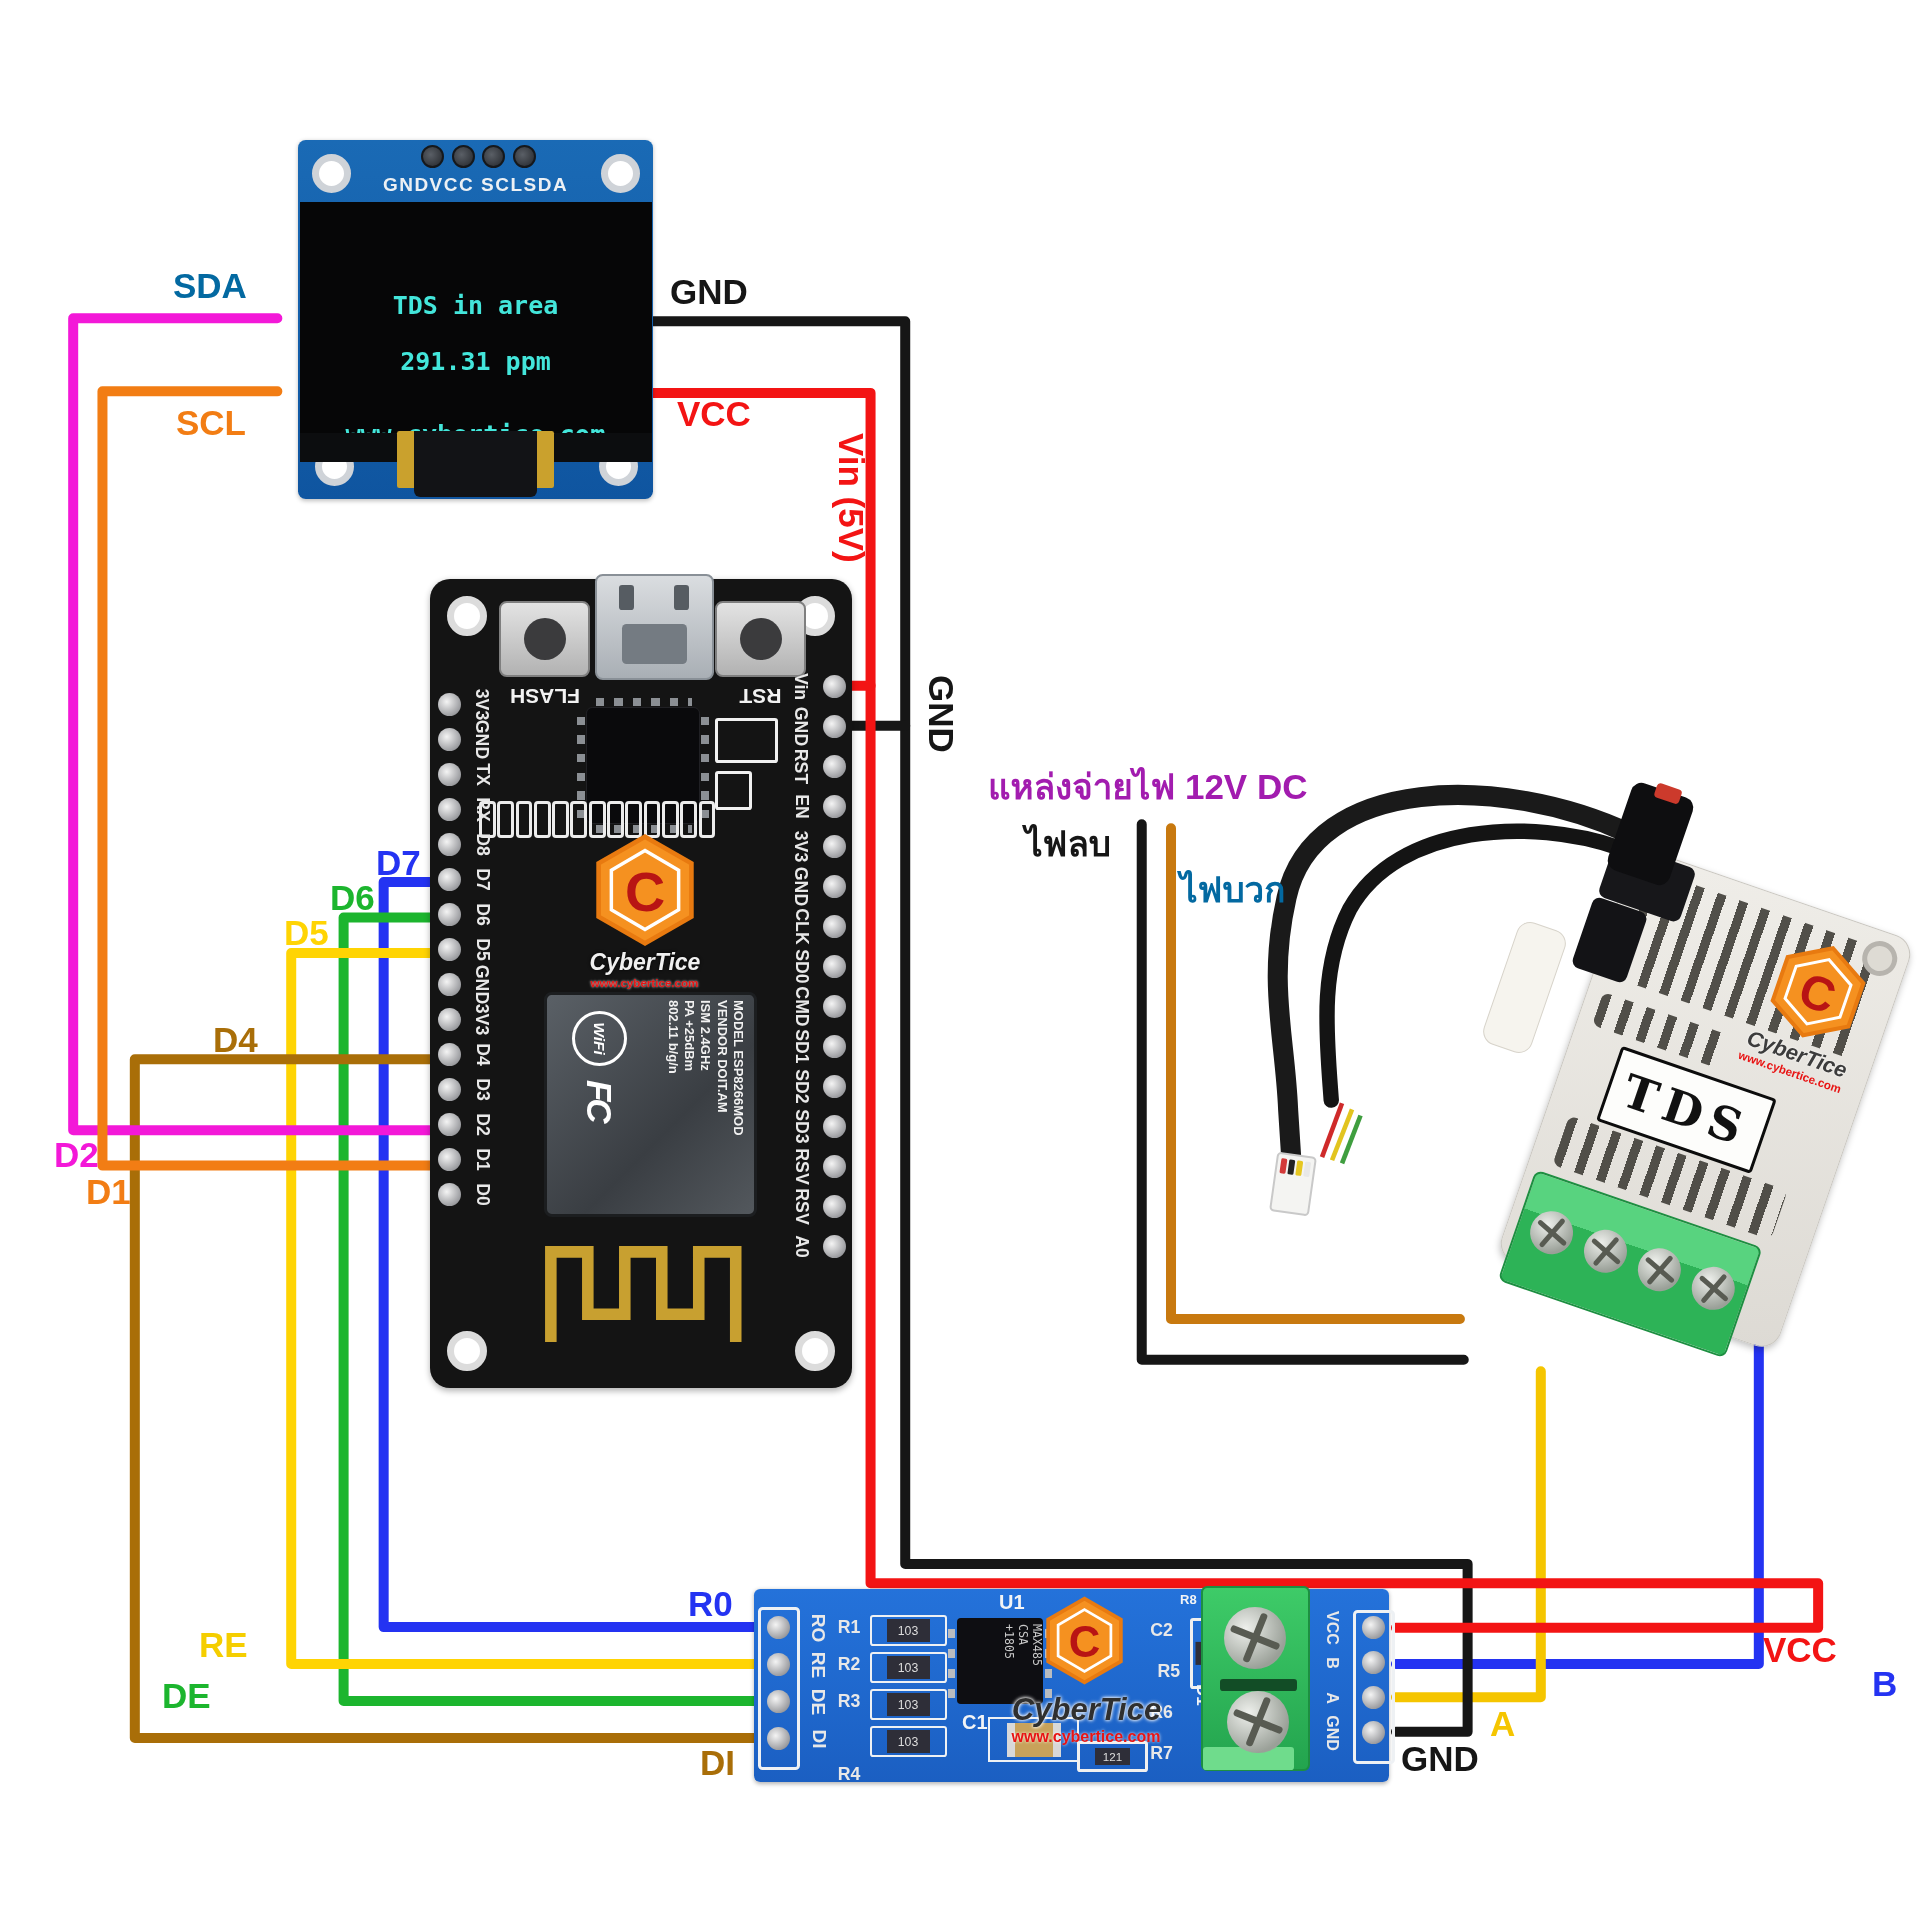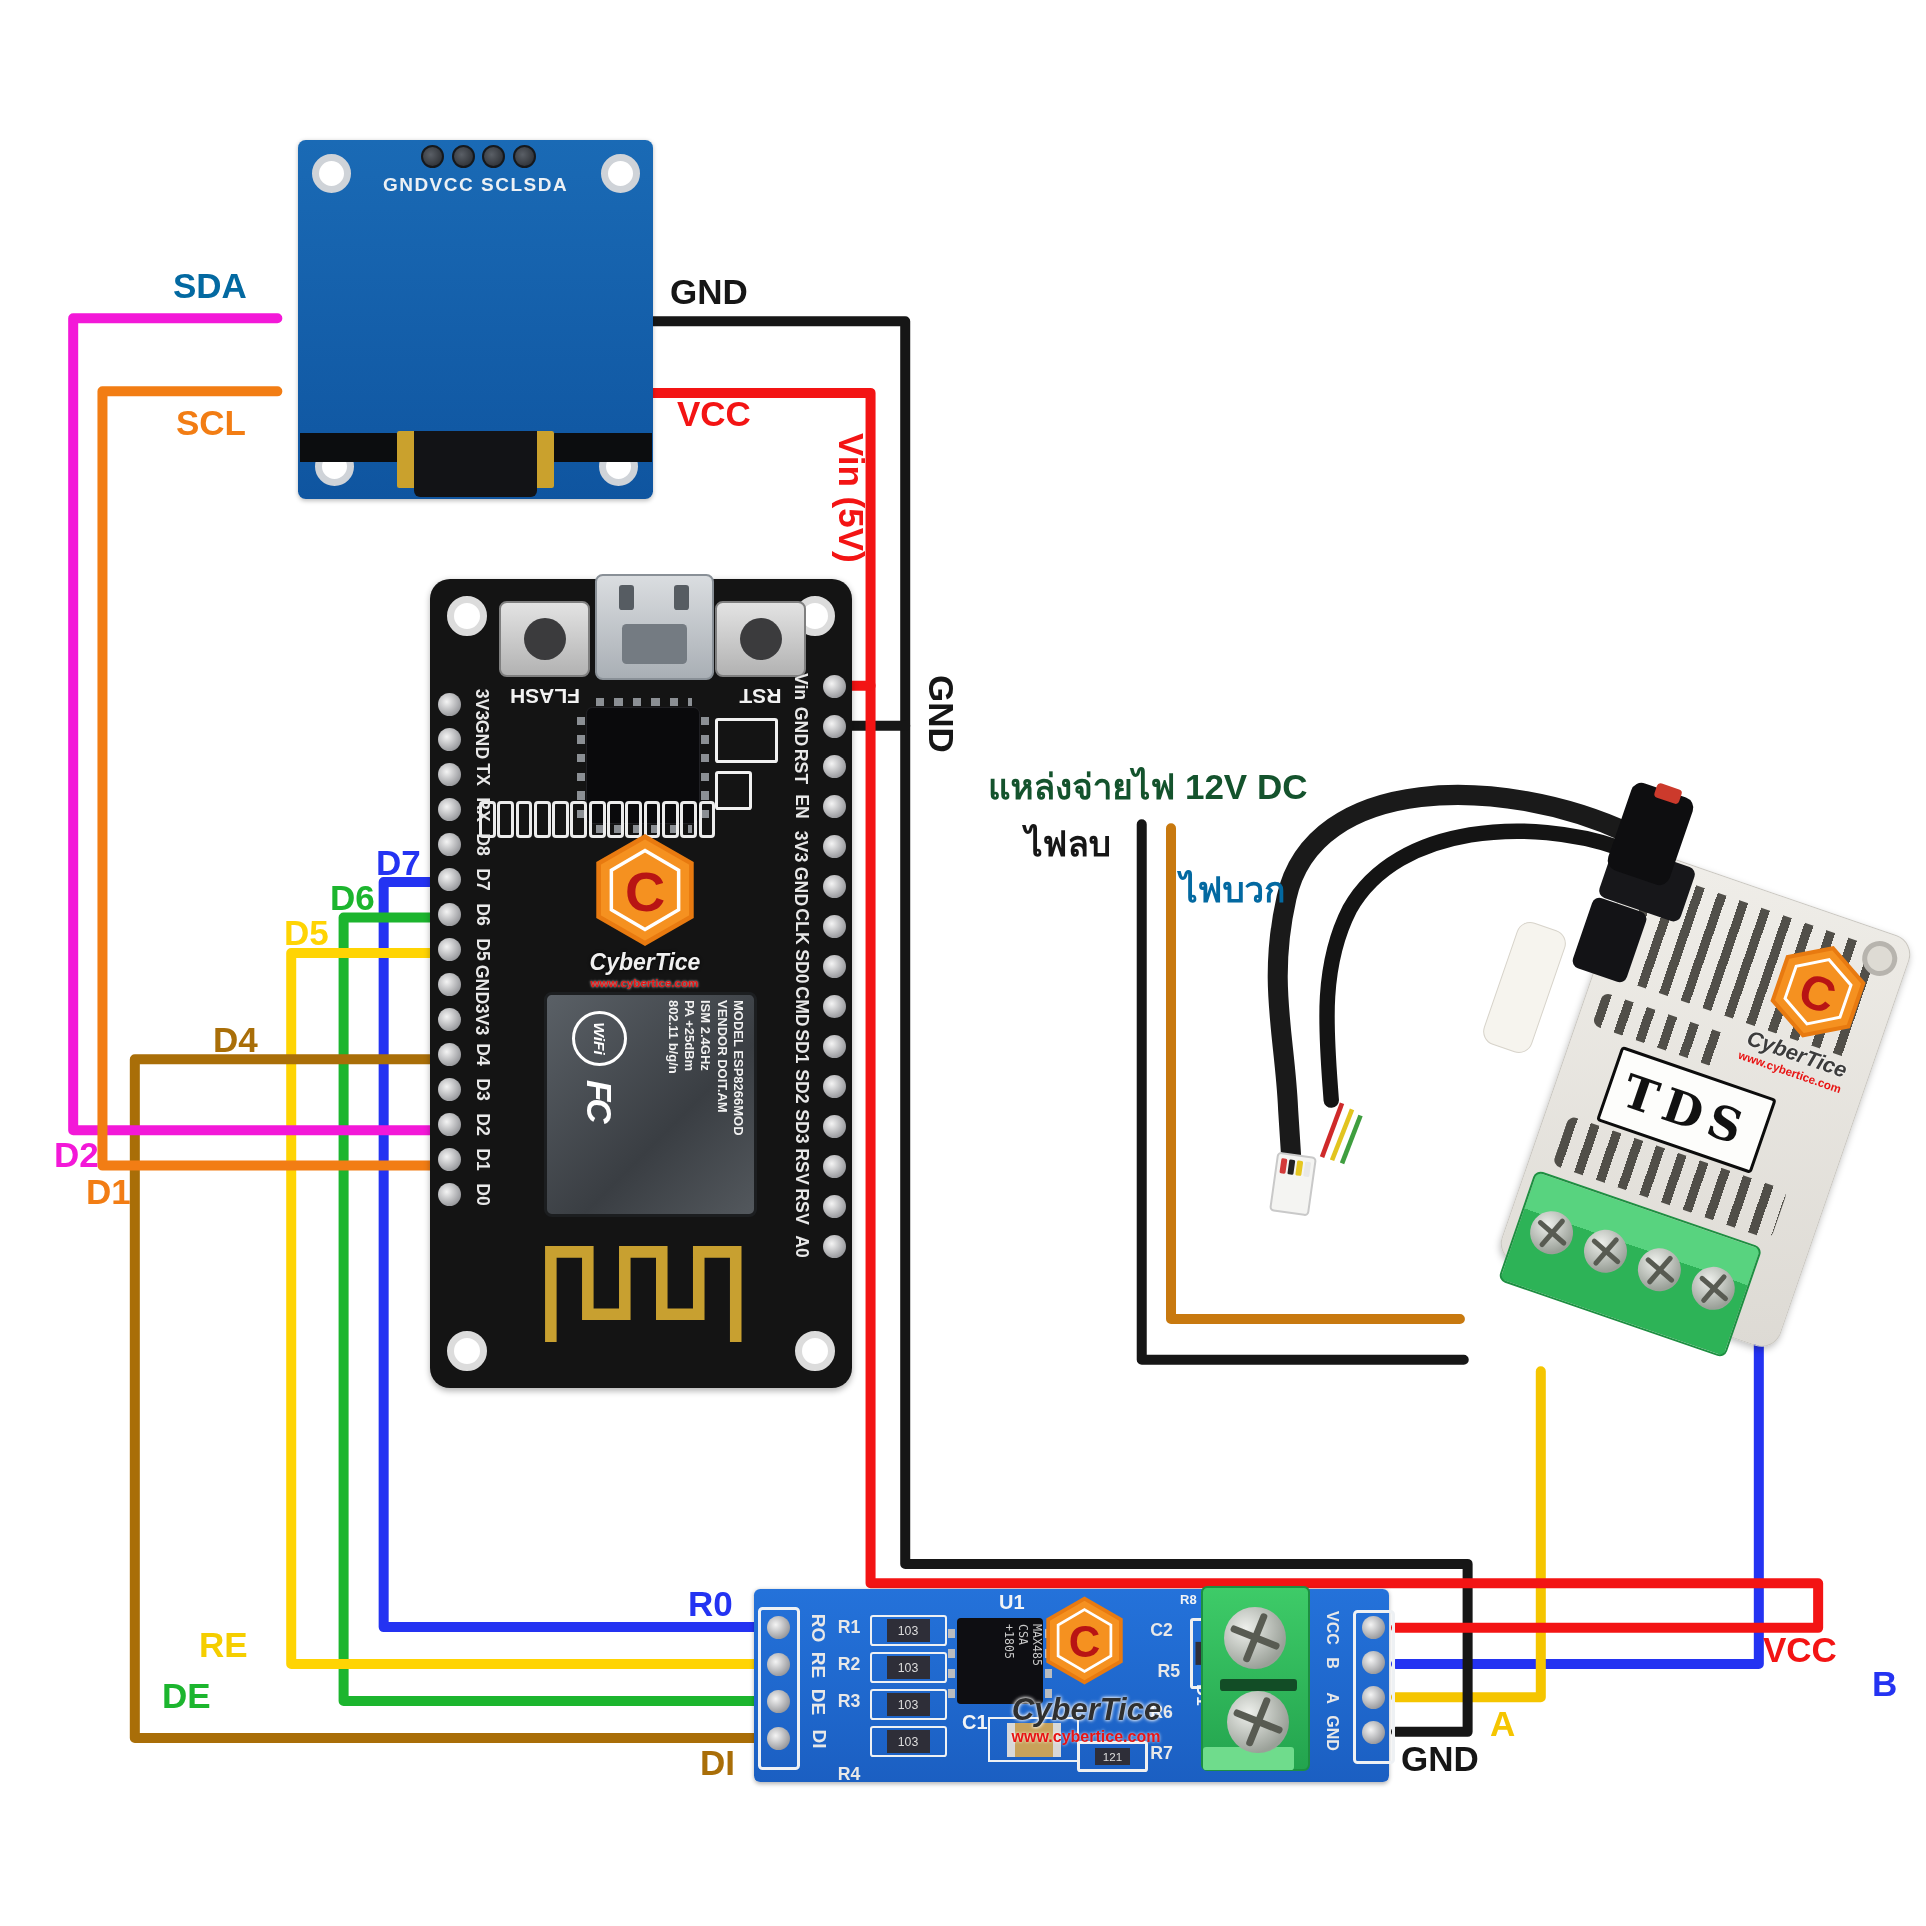--- a/index.html
+++ b/index.html
@@ -109,20 +109,25 @@
   <div class="hole" style="left:303px;top:14px;"></div>
   <div class="hole" style="left:17px;top:307px;"></div>
   <div class="hole" style="left:301px;top:307px;"></div>
   <div class="pinrow">
     <div class="pin"></div>
     <div class="pin"></div>
     <div class="pin"></div>
     <div class="pin"></div>
   </div>
   <div class="silk">GNDVCC SCLSDA</div>
+  <div class="screen">
+    <div class="scr-line" style="top: 89px; font-size: 25px; color: rgb(67, 230, 219);">TDS in area</div>
+    <div class="scr-line" style="top: 145px; font-size: 25px; color: rgb(67, 230, 219);">291.31  ppm</div>
+    <div class="scr-line" style="top: 217px; font-size: 25.4px; color: rgb(67, 230, 219);">www.cybertice.com</div>
+  </div>
   <div class="band"></div>
   <div class="tab" style="left:99px;"></div>
   <div class="tab" style="left:236px;"></div>
   <div class="flex"></div>
 </div>
 
 <div class="mcu">
   <div class="hole" style="left:17px;top:17px;"></div>
   <div class="hole" style="left:365px;top:17px;"></div>
   <div class="hole" style="left:17px;top:752px;"></div>
@@ -581,16 +586,16 @@
 <div class="lbl" style="left: 86px; top: 1174px; color: rgb(242, 125, 20);">D1</div>
 <div class="lbl" style="left: 688px; top: 1586px; color: rgb(36, 51, 242);">R0</div>
 <div class="lbl" style="left: 199px; top: 1627px; color: rgb(245, 206, 0);">RE</div>
 <div class="lbl" style="left: 162px; top: 1678px; color: rgb(28, 181, 46);">DE</div>
 <div class="lbl" style="left: 700px; top: 1745px; color: rgb(169, 110, 8);">DI</div>
 <div class="lbl" style="left: 1490px; top: 1706px; color: rgb(245, 197, 0);">A</div>
 <div class="lbl" style="left: 1401px; top: 1741px; color: rgb(22, 22, 22);">GND</div>
 <div class="lbl" style="left: 1763px; top: 1632px; color: rgb(243, 20, 20);">VCC</div>
 <div class="lbl" style="left: 1872px; top: 1666px; color: rgb(36, 51, 242);">B</div>
 
-<div class="lbl" style="left: 988px; top: 769px; font-weight: 600; color: #14532d;">แหล่งจ่ายไฟ 12V DC</div>
+<div class="lbl" style="left: 988px; top: 769px; font-weight: 600; color: #a21caf;">แหล่งจ่ายไฟ 12V DC</div>
 <div class="lbl" style="left: 1025px; top: 826px; font-weight: 600; color: rgb(22, 22, 22);">ไฟลบ</div>
 <div class="lbl" style="left: 1180px; top: 872px; font-weight: 600; color: #0369a1;">ไฟบวก</div>
 
 
 </body></html>

